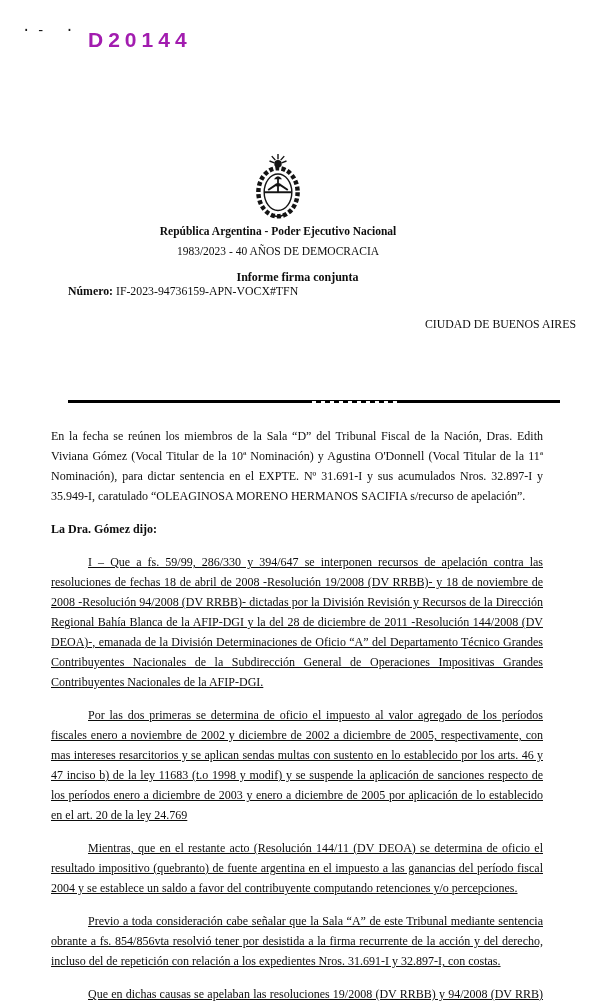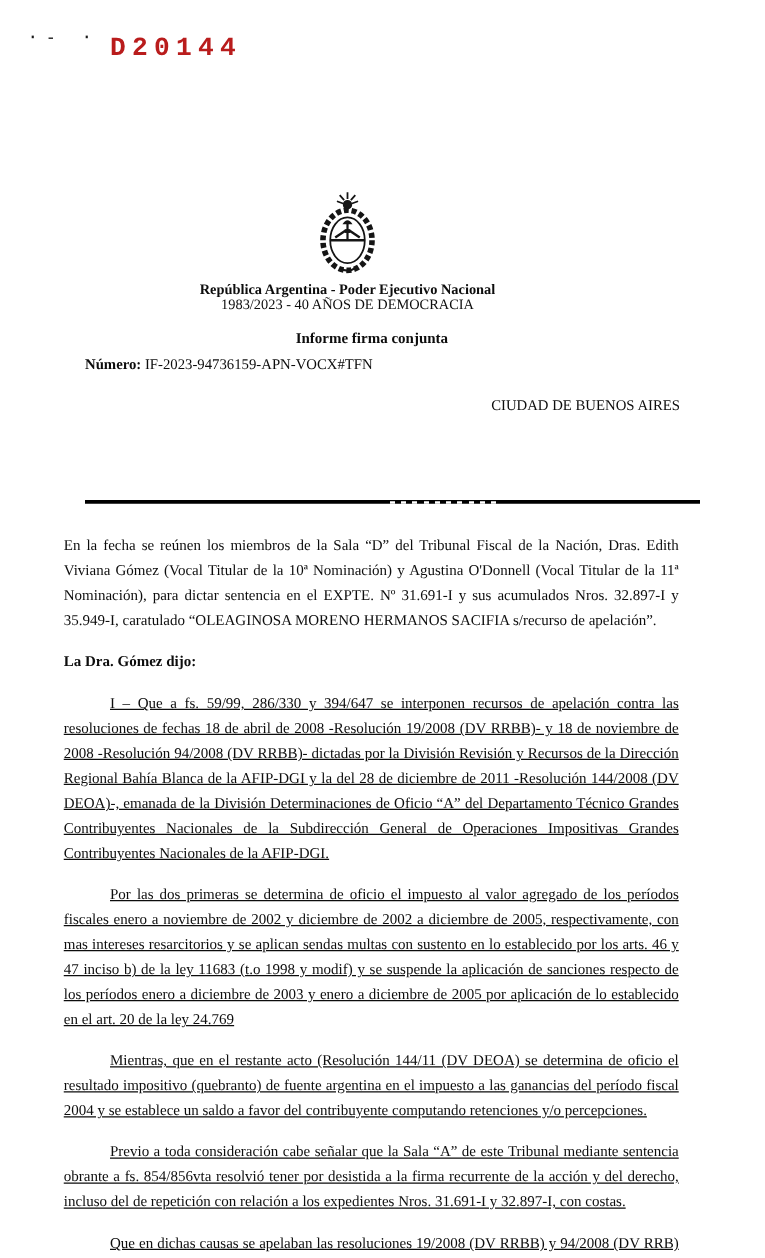--- a/index.html
+++ b/index.html
@@ -13,42 +13,42 @@
   }
 
   
   .corner-marks {
     position:absolute; left:22px; top:22px;
     font-family:"DejaVu Sans Mono", monospace;
     font-size:14px; letter-spacing:6px; color:#1a1a1a;
   }
   .stamp-number {
     position:absolute; left:88px; top:28px;
-    font-family:Liberation Mono, monospace;
-    font-size:21px; font-weight:700; letter-spacing:5px; color:#b91c1c;
+    font-family:Liberation Sans, sans-serif;
+    font-size:21px; font-weight:700; letter-spacing:5px; color:#a21caf;
   }
 
   
   .nat-header {
     position:absolute; top:153px; left:0; width:556px;
     text-align:center;
   }
   .coa { display:inline-block; }
   .org-line1 { margin-top:2px; font-size:11.5px; font-weight:700; }
-  .org-line2 { margin-top:0; font-size:11.5px; }
+  .org-line2 { margin-top:8px; font-size:11.5px; }
   .doc-type  { margin-top:13px; font-size:12px; font-weight:700;padding-left:39px; }
 
   .numero-row {
     position:absolute; left:68px; top:284px; width:492px;
     font-size:11.8px;
   }
   .numero-row .lbl { font-weight:700; }
 
   .place-date {
-    position:absolute; right:68px; top:316px;
+    position:absolute; right:36px; top:316px;
     text-align:center; font-size:11.8px; line-height:16.5px;
   }
 
   .referencia {
     position:absolute; left:68px; top:358px; width:492px;
     font-size:11.8px; line-height:16px; text-align:justify;
   }
   .referencia .lbl { font-weight:700; }
 
   .rule {

